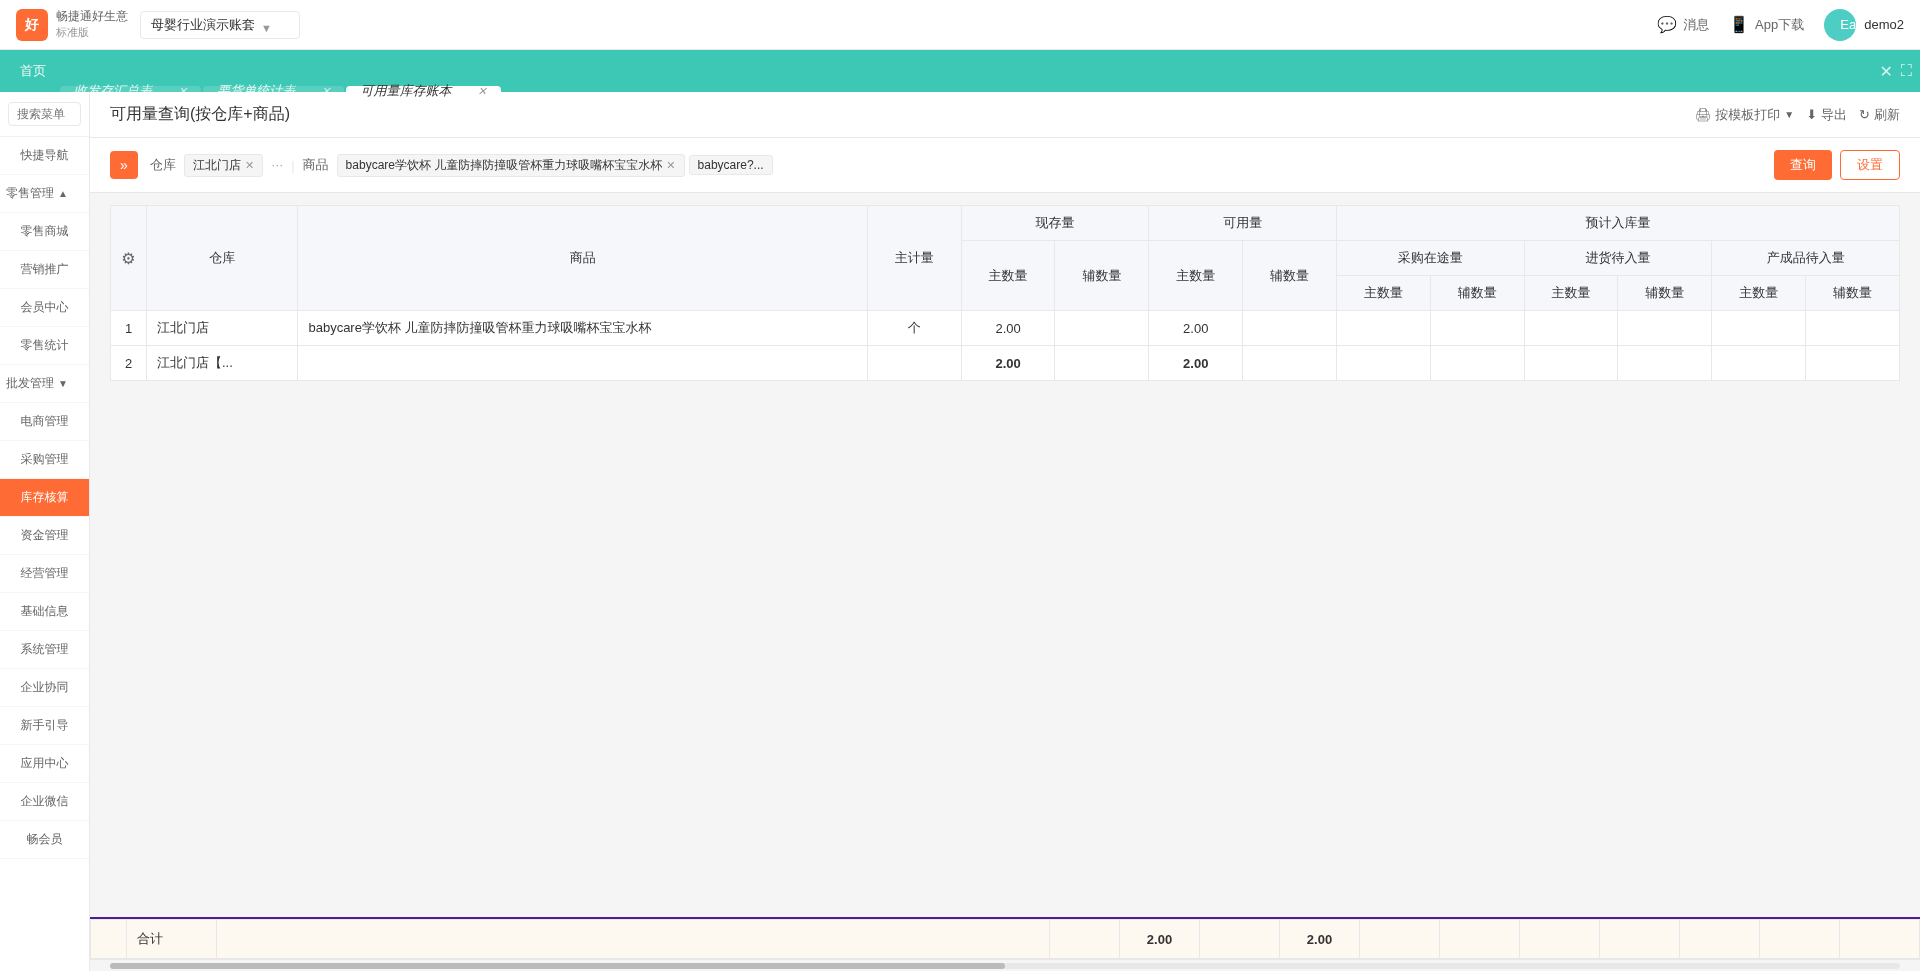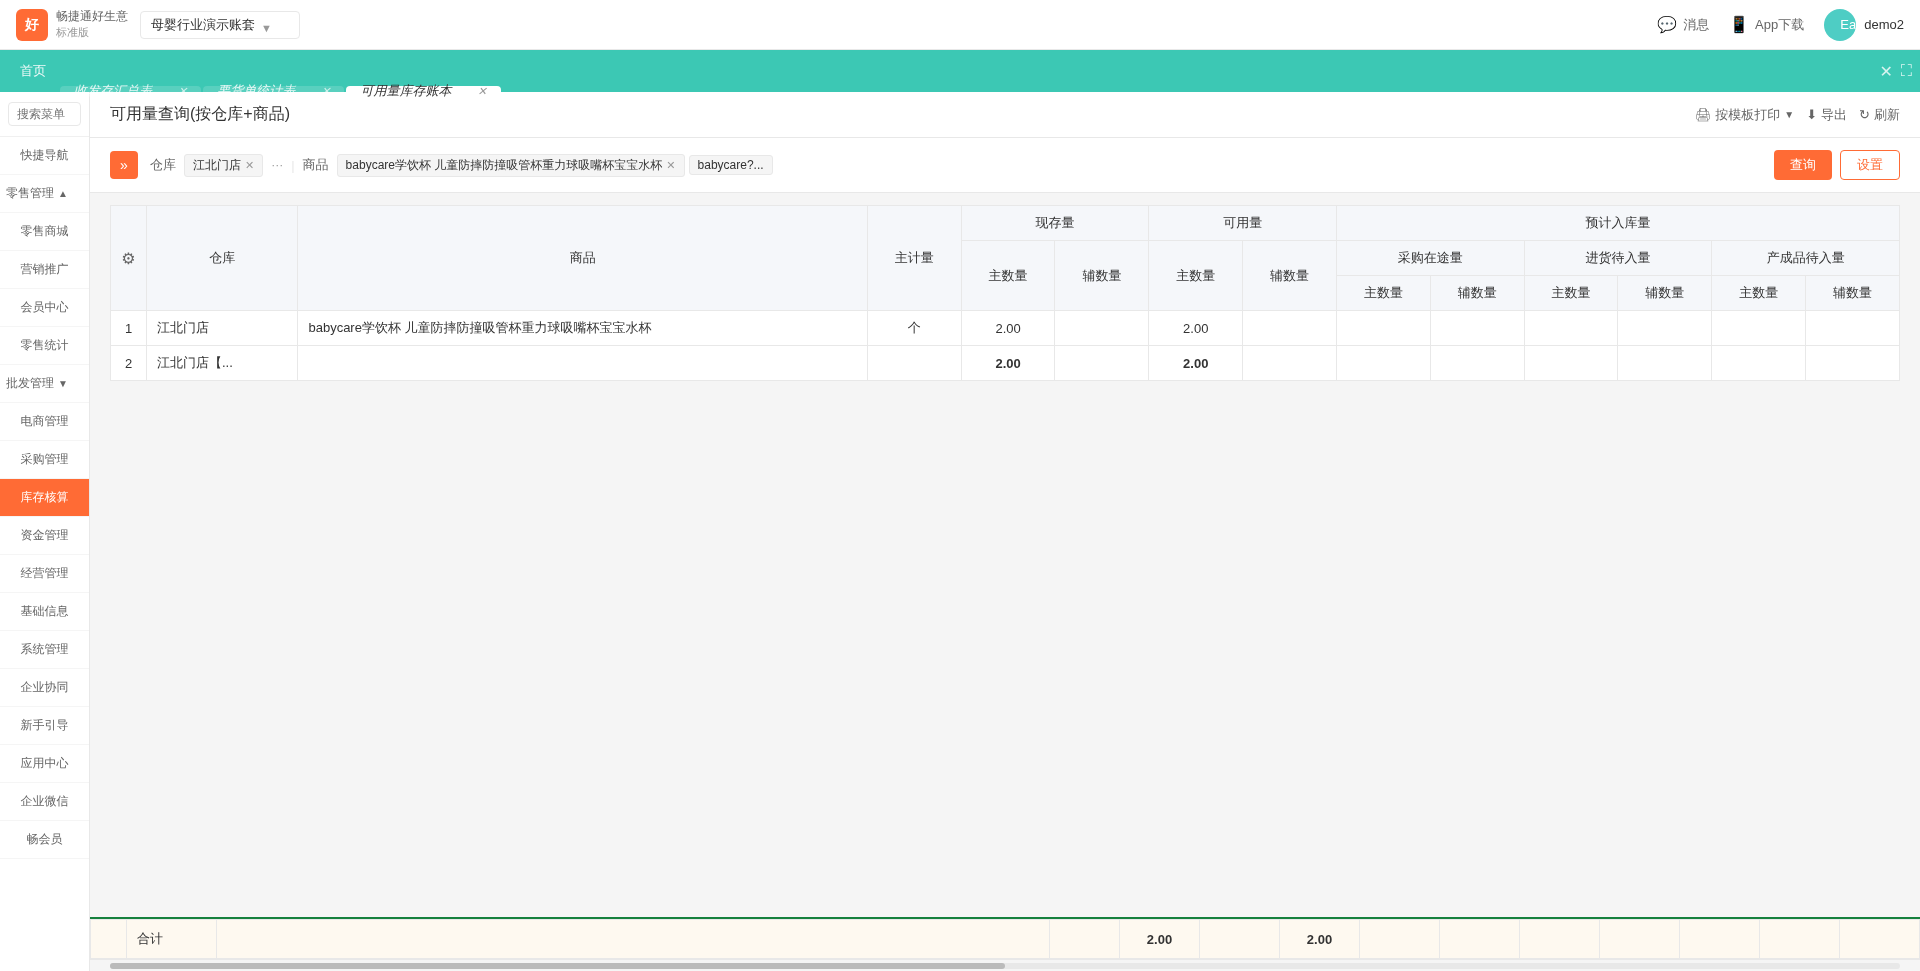--- a/index.html
+++ b/index.html
@@ -223,21 +223,21 @@
       text-align: center;
       color: #333;
       white-space: nowrap;
     }
     .data-table td.text-left { text-align: left; }
     .col-settings { width: 36px; text-align: center; }
 
     
     .table-footer {
       background: #7dd3fc;
-      border-top: 2px solid #15803d;
+      border-top: 2px solid #4c1d95;
       padding: 0;
       flex-shrink: 0;
     }
     .footer-summary-table {
       width: 100%;
       border-collapse: collapse;
       font-size: 13px;
       background: #fef9f0;
     }
     .footer-summary-table td {

